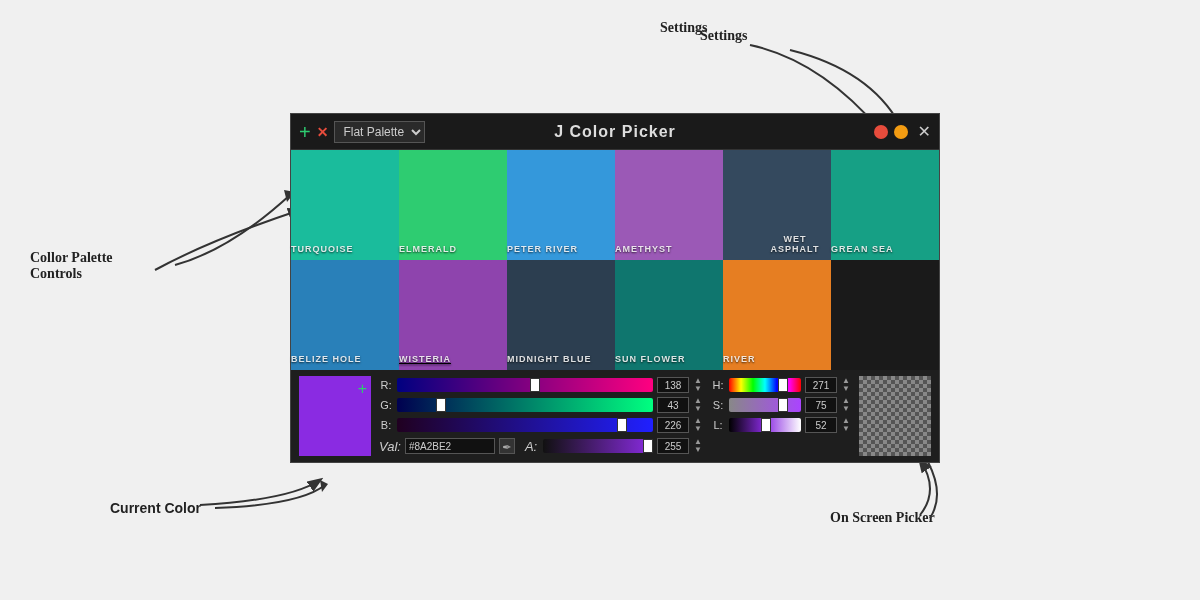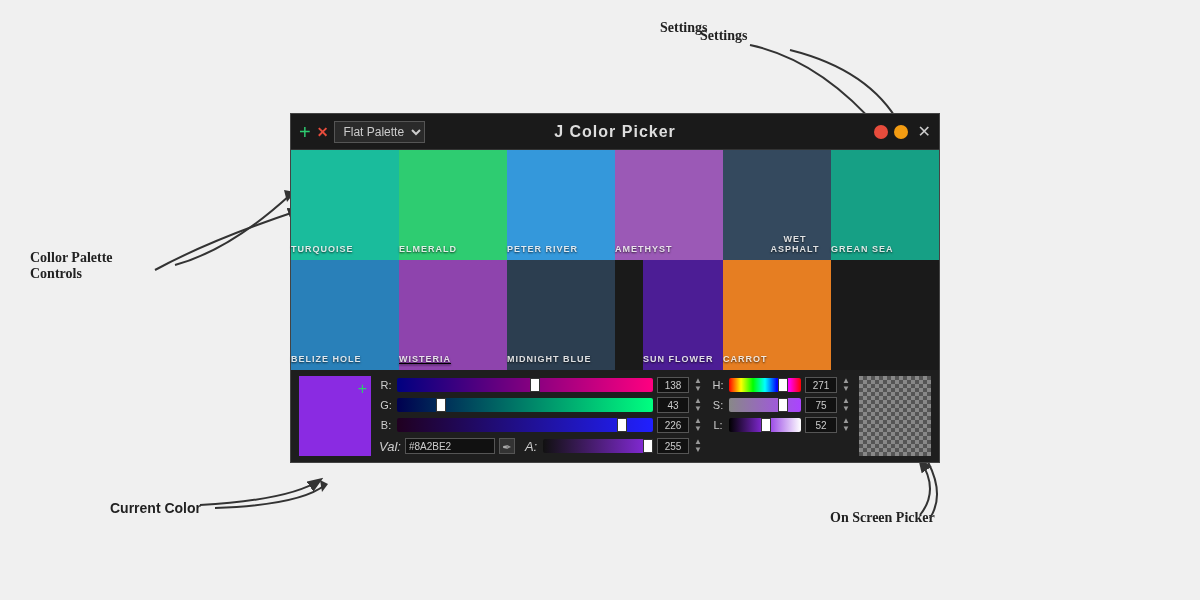--- a/index.html
+++ b/index.html
@@ -412,25 +412,25 @@
 
     <div class="color-swatch" style="background:#2980b9;">
       <span class="swatch-label">BELIZE HOLE</span>
     </div>
     <div class="color-swatch" style="background:#8e44ad;text-decoration:underline;">
       <span class="swatch-label">WISTERIA</span>
     </div>
     <div class="color-swatch" style="background:#2c3e50;">
       <span class="swatch-label">MIDNIGHT BLUE</span>
     </div>
-    <div class="color-swatch" style="background:#4c1d95;margin-left:28px;">
+    <div class="color-swatch" style="background:#0f766e;">
       <span class="swatch-label">SUN FLOWER</span>
     </div>
     <div class="color-swatch" style="background:#e67e22;">
-      <span class="swatch-label">CARROT</span>
+      <span class="swatch-label">RIVER</span>
     </div>
   </div>
 
   <div class="picker-controls">
 
     <div class="current-color-box">
       <span class="current-color-plus">+</span>
     </div>
 
     <div class="sliders-section">

